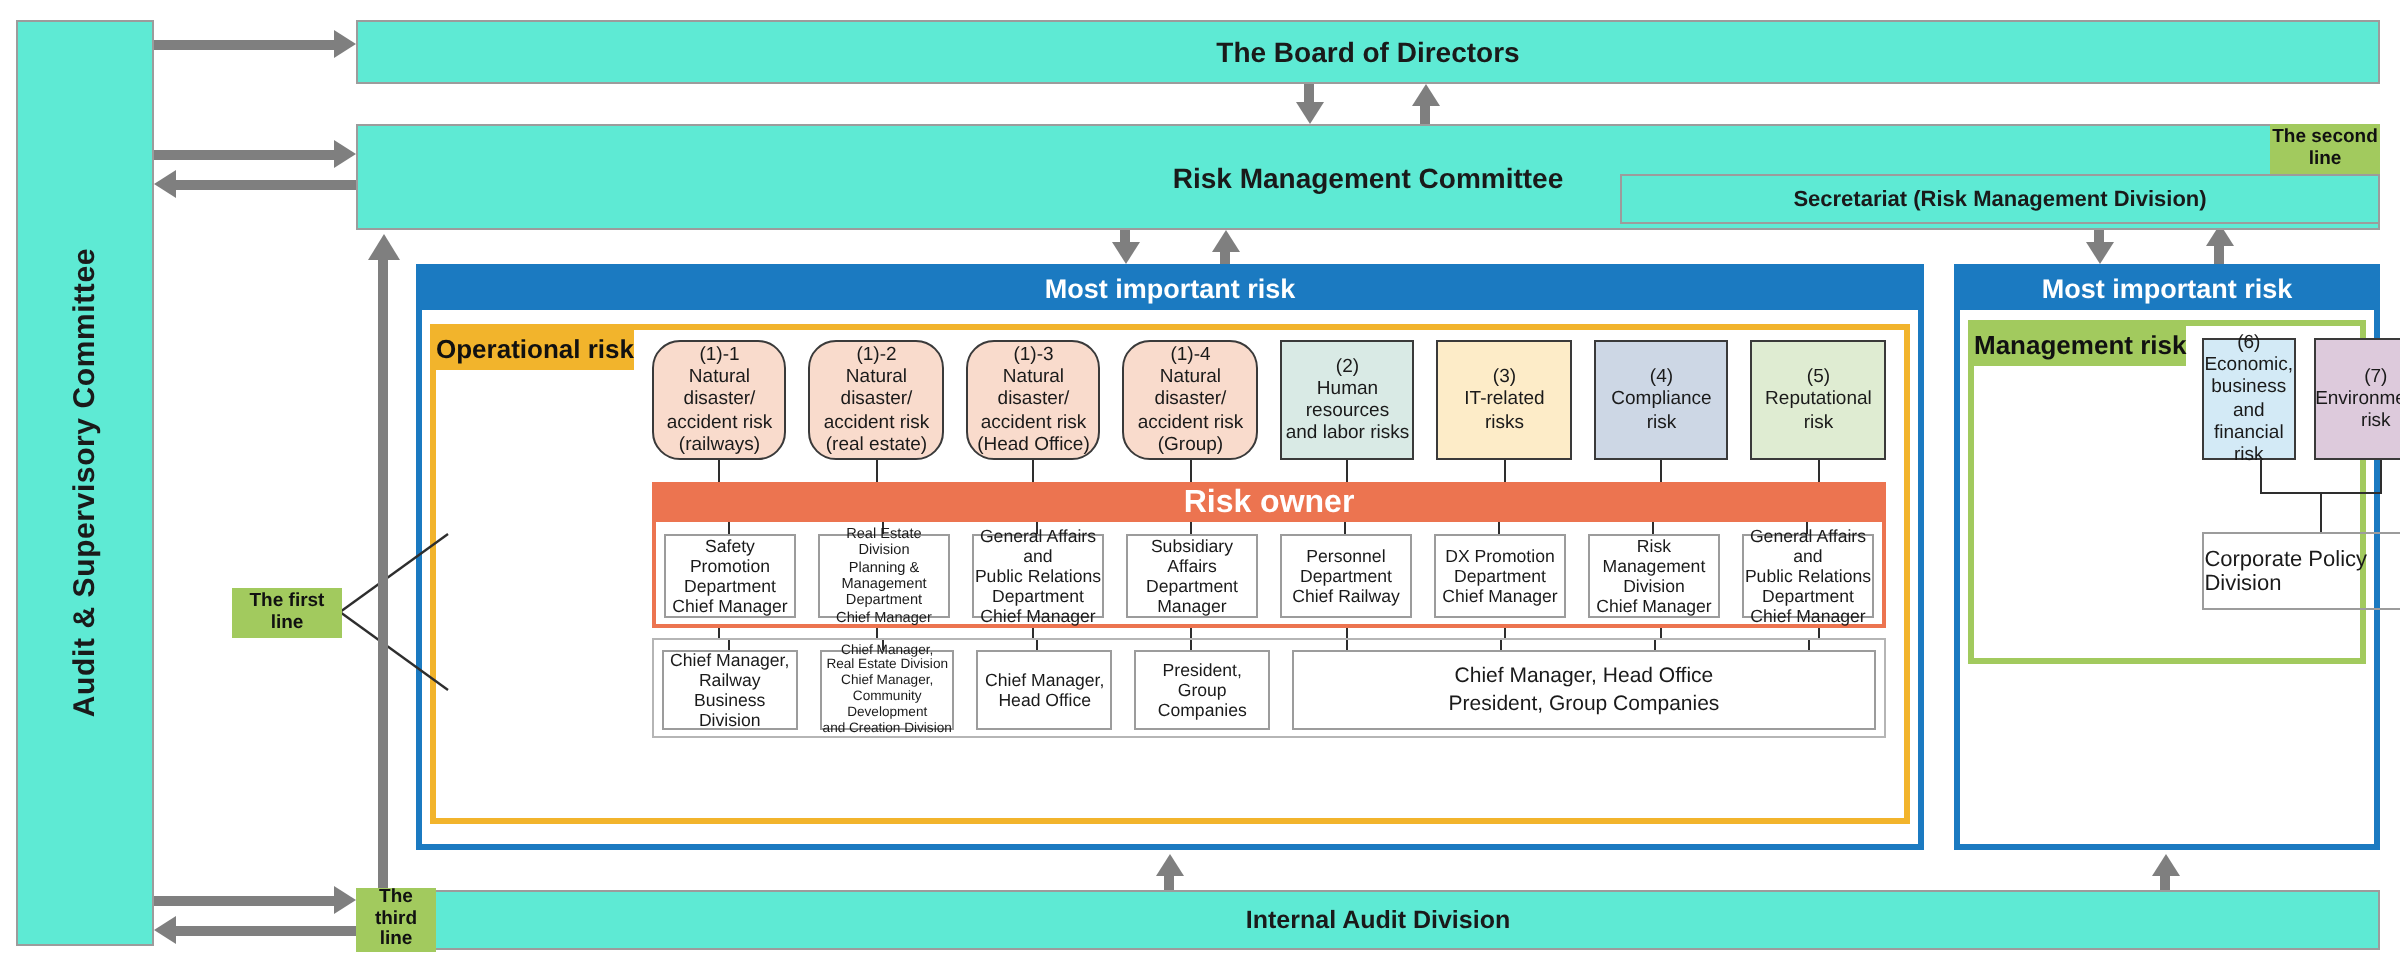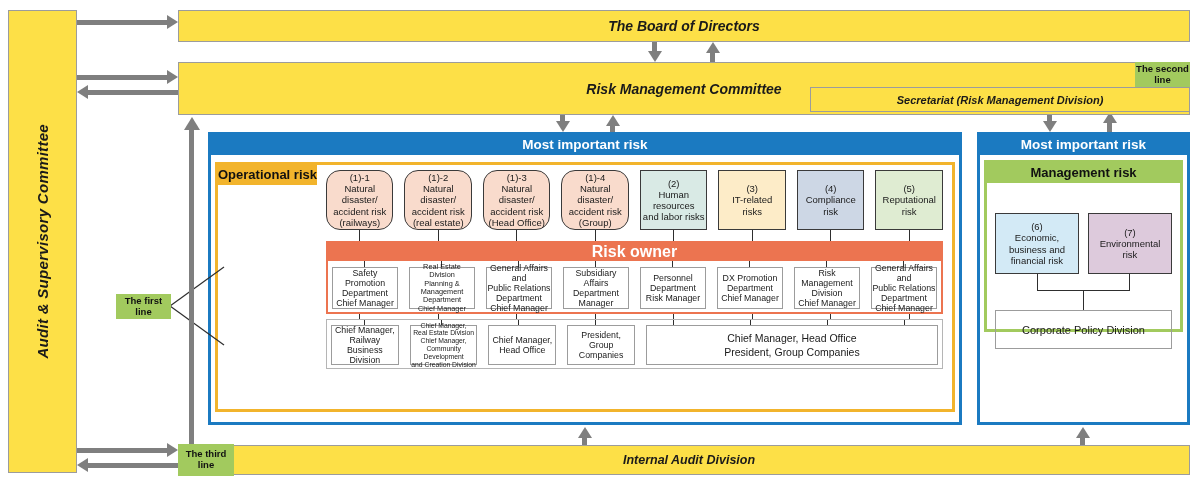--- a/index.html
+++ b/index.html
@@ -1,36 +1,36 @@
 <!DOCTYPE html>
 <html><head>
 <meta charset="utf-8">
 <style>
   * { margin:0; padding:0; box-sizing:border-box; }
   html,body { background:#fff; }
   body { font-family:"Liberation Sans", sans-serif; color:#1a1a1a; }
   .canvas { position:relative; width:1200px; height:480px; background:#fff; overflow:hidden; }
 
-  .gbox { position:absolute; background:#fde047; border:1.5px solid #9c9c9c; display:flex; align-items:center; justify-content:center;font-style:italic; }
+  .gbox { position:absolute; background:#5eead4; border:1.5px solid #9c9c9c; display:flex; align-items:center; justify-content:center; }
   .b { font-weight:bold; }
   .ml { white-space:pre-line; }
 
   
   .vside { left:8px; top:10px; width:69px; height:463px; }
   .vtext { writing-mode:vertical-rl; transform:rotate(180deg); font-weight:bold; font-size:15px; letter-spacing:.3px; }
 
   .board { left:178px; top:10px; width:1012px; height:32px; font-size:14px; }
   .rmc   { left:178px; top:62px; width:1012px; height:53px; font-size:14px; z-index:1; }
   .sec   { left:810px; top:87px; width:380px; height:25px; font-size:11px; z-index:3; }
   .iad   { left:178px; top:445px; width:1012px; height:30px; font-size:12.5px;padding-left:10px; }
 
   .greenlab { position:absolute; background:#a2ca5e; color:#111; font-weight:bold; font-size:9.5px; line-height:1.15; display:flex; align-items:center; justify-content:center; text-align:center; z-index:4; padding:1px 1px; }
   .lab2 { left:1135px; top:62px; width:55px; height:25px; }
   .lab1 { left:116px; top:294px; width:55px; height:25px; }
-  .lab3 { left:178px; top:444px; width:56px; height:32px; }
+  .lab3 { left:178px; top:444px; width:40px; height:32px; }
 
   
   .frame-blue { position:absolute; top:132px; height:293px; background:#fff; border:3px solid #1b7ac1; display:flex; flex-direction:column; }
   .fb-left { left:208px; width:754px; }
   .fb-right { left:977px; width:213px; }
   .blue-head { height:20px; background:#1b7ac1; color:#fff; font-weight:bold; font-size:13.5px; text-align:center; line-height:20px; flex:0 0 auto; }
 
   .frame-gold { margin:7px 4px 10px; height:296px; border:3px solid #f2b42c; display:flex; flex-direction:row; background:#fff; }
   .gold-head { height:20px; background:#f2b42c; color:#111; font-weight:bold; font-size:13px; text-align:center; line-height:20px; flex:0 0 auto; }
   .gold-body { flex:1; padding:5px 9px 4px; display:flex; flex-direction:column; }
@@ -54,21 +54,21 @@
   .gap5 { height:5px; }
 
   .frame-gray { border:1px solid #b5b5b5; background:#fff; }
   .gray-head { height:17px; background:#a6a6a6; color:#fff; font-weight:bold; font-size:12px; text-align:center; line-height:17px; }
   .frame-gray .inner { padding:0 4px 3px; }
   .mbox { flex:1 1 0; height:40px; border:1px solid #9c9c9c; background:#fff; display:flex; align-items:center; justify-content:center; text-align:center; font-size:8.8px; line-height:1.15; }
   .mcols .mbox:nth-child(2) { font-size:6.8px; }
   .mwide { flex:4.41 1 0; font-size:10.5px; line-height:1.35; }
 
   
-  .frame-green { margin:5px 4px; height:172px; border:3px solid #a2ca5e; display:flex; flex-direction:column; background:#fff;gap:24px; }
+  .frame-green { margin:5px 4px; height:172px; border:3px solid #a2ca5e; display:flex; flex-direction:row; background:#fff; }
   .green-head { height:20px; background:#a2ca5e; color:#111; font-weight:bold; font-size:13px; text-align:center; line-height:20px; flex:0 0 auto; }
   .green-body { flex:1; padding:6px 8px 5px; display:flex; flex-direction:column; }
   .mgcols { display:flex; gap:9px; }
   .mgbox { flex:1 1 0; height:61px; border:1px solid #3a3a3a; display:flex; align-items:center; justify-content:center; text-align:center; font-size:9.5px; line-height:1.18; }
   .merge-top { height:17px; width:52%; margin:0 auto; border-left:1px solid #2e2e2e; border-right:1px solid #2e2e2e; border-bottom:1px solid #2e2e2e; }
   .merge-drop { height:19px; width:1px; background:#2e2e2e; margin:0 auto; }
   .cpd { height:39px; border:1px solid #9c9c9c; display:flex; align-items:center; justify-content:center; font-size:11px; }
 
   
   .aline { position:absolute; background:#7f7f7f; }
@@ -167,21 +167,21 @@
 Chief Manager</div>
               <div class="obox ml">General Affairs and
 Public Relations
 Department
 Chief Manager</div>
               <div class="obox ml">Subsidiary Affairs
 Department
 Manager</div>
               <div class="obox ml">Personnel
 Department
-Risk Manager</div>
+Chief Railway</div>
               <div class="obox ml">DX Promotion
 Department
 Chief Manager</div>
               <div class="obox ml">Risk Management
 Division
 Chief Manager</div>
               <div class="obox ml">General Affairs and
 Public Relations
 Department
 Chief Manager</div>

